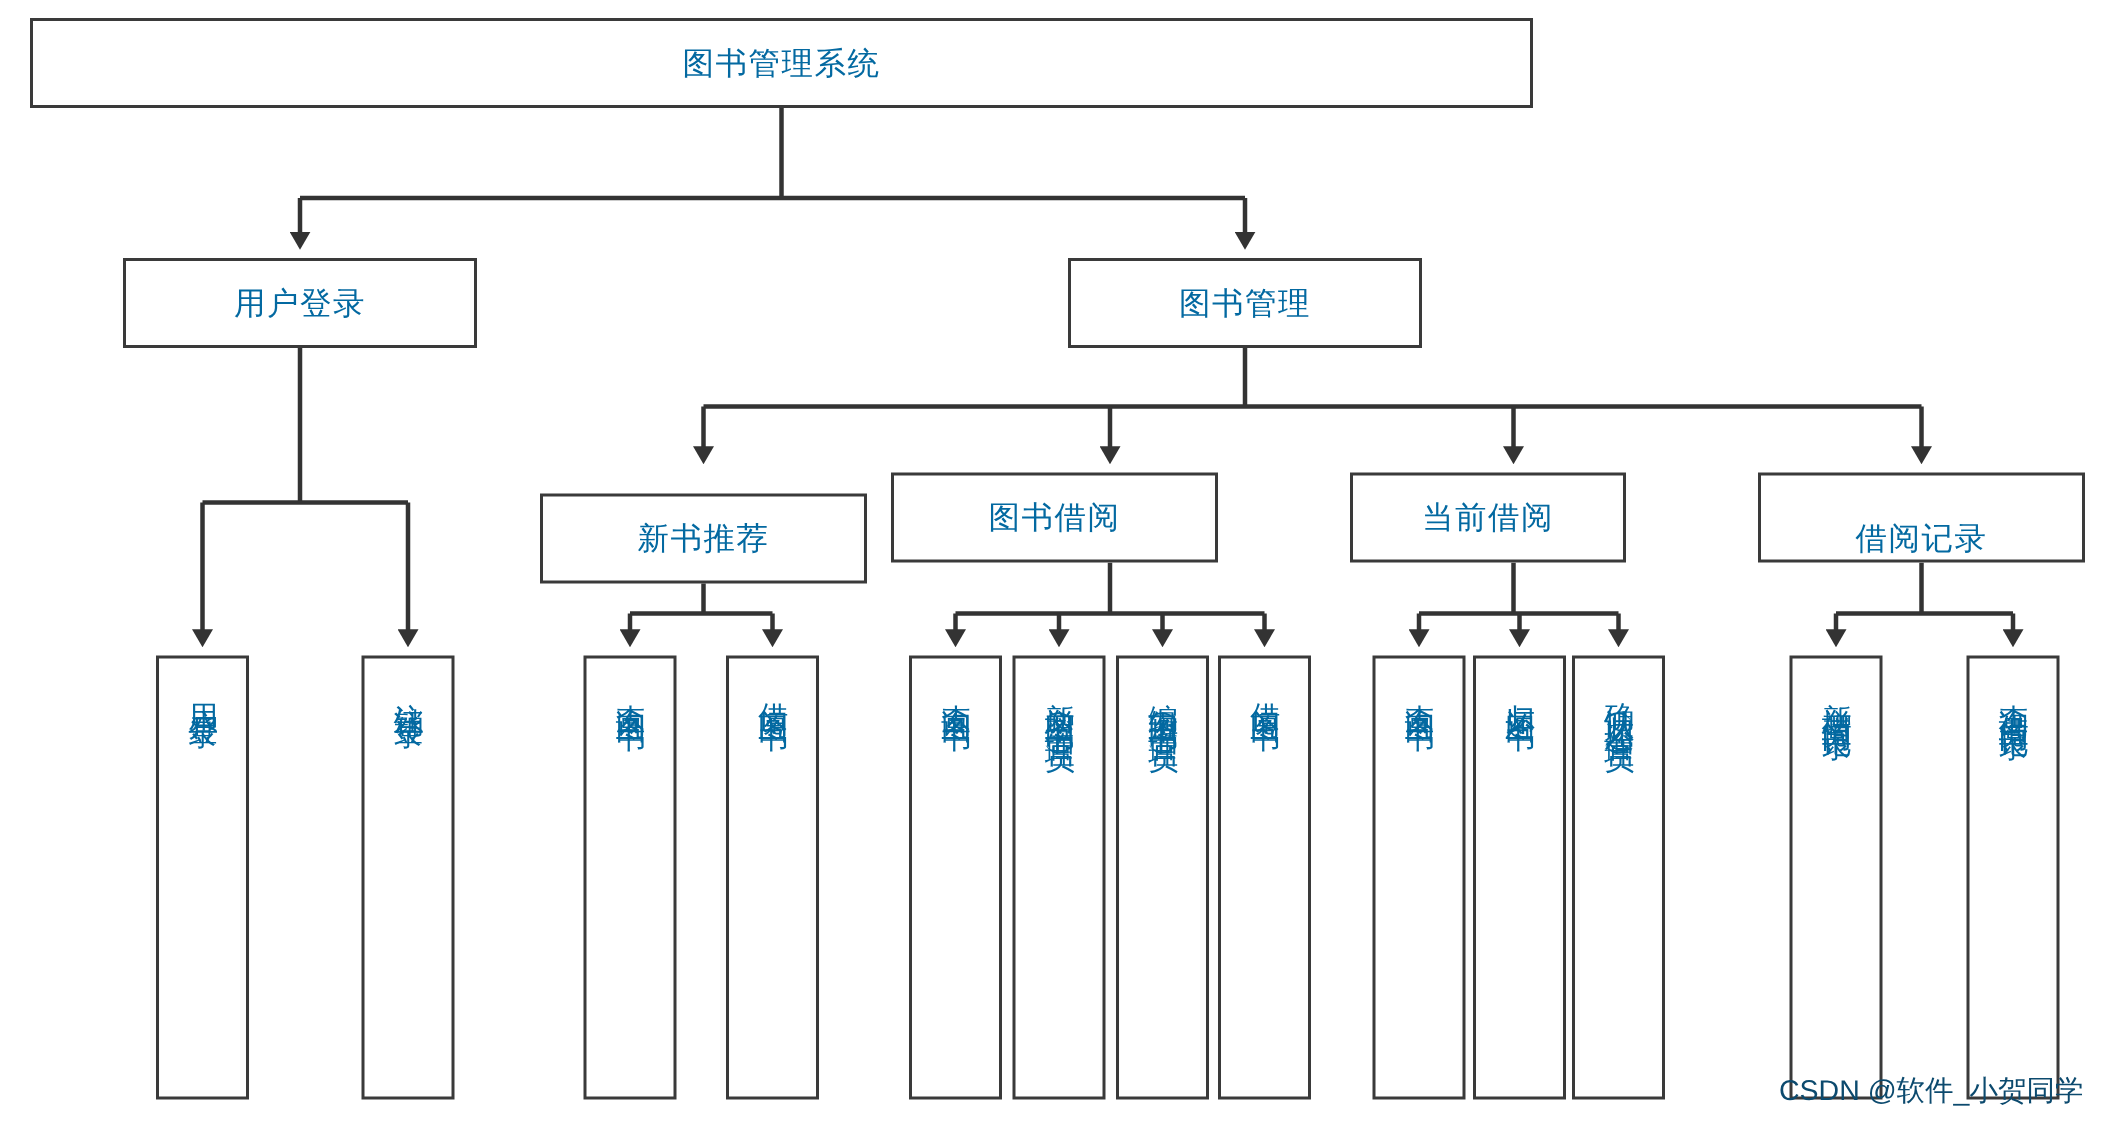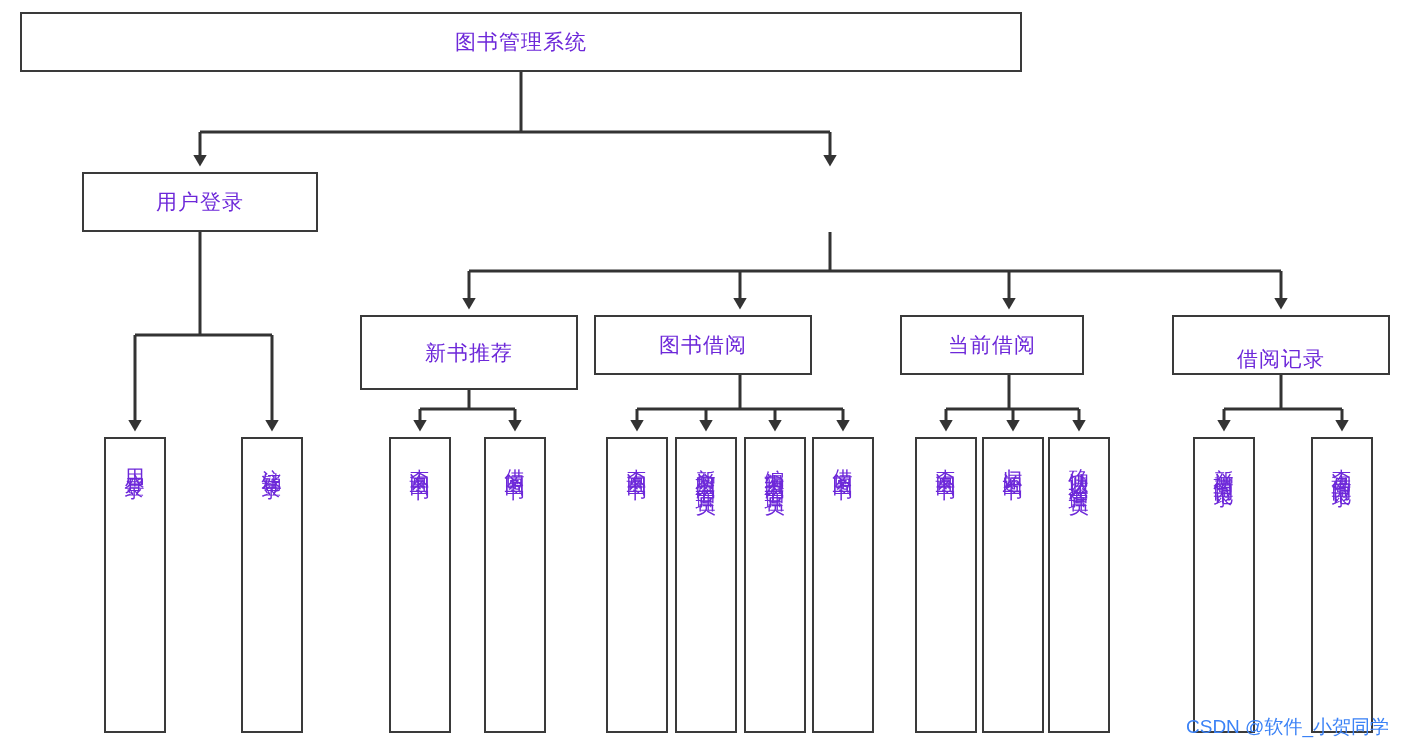--- a/index.html
+++ b/index.html
@@ -26,21 +26,21 @@
     pointer-events: none;
   }
   .node {
     position: absolute;
     box-sizing: border-box;
     background: #ffffff;
     border: 2px solid #3a3a3a;
     display: flex;
     align-items: center;
     justify-content: center;
-    color: #6d28d9;
+    color: #0369a1;
     z-index: 2;
   }
   .node.h {
     font-size: 21px;
     letter-spacing: 1px;
   }
   .node.v {
     font-size: 20px;
     align-items: flex-start;
     padding-top: 14px;
@@ -50,21 +50,21 @@
     text-orientation: upright;
     letter-spacing: 4px;
     line-height: 1;
     white-space: nowrap;
   }
   .watermark {
     position: absolute;
     left: 1186px;
     top: 714px;
     font-size: 19px;
-    color: #3b82f6;
+    color: #0c4a6e;
     white-space: nowrap;
     z-index: 3;
   }
 </style>
 </head>
 <body>
 
 <div id="canvas">
 
   <svg id="edges" viewBox="0 0 1405 747">
@@ -117,22 +117,25 @@
     </g>
   </svg>
 
   <div class="node h" style="left:20px; top:12px; width:1002px; height:60px;">
     <span>图书管理系统</span>
   </div>
 
   <div class="node h" style="left:82px; top:172px; width:236px; height:60px;">
     <span>用户登录</span>
   </div>
+  <div class="node h" style="left:712px; top:172px; width:236px; height:60px;">
+    <span>图书管理</span>
+  </div>
 
-  <div class="node h" style="left:360px; top:315px; width:218px; height:75px;">
+  <div class="node h" style="left:360px; top:329px; width:218px; height:60px;">
     <span>新书推荐</span>
   </div>
   <div class="node h" style="left:594px; top:315px; width:218px; height:60px;">
     <span>图书借阅</span>
   </div>
   <div class="node h" style="left:900px; top:315px; width:184px; height:60px;">
     <span>当前借阅</span>
   </div>
   <div class="node h" style="left:1172px; top:315px; width:218px; height:60px;align-items:flex-end;">
     <span>借阅记录</span>

